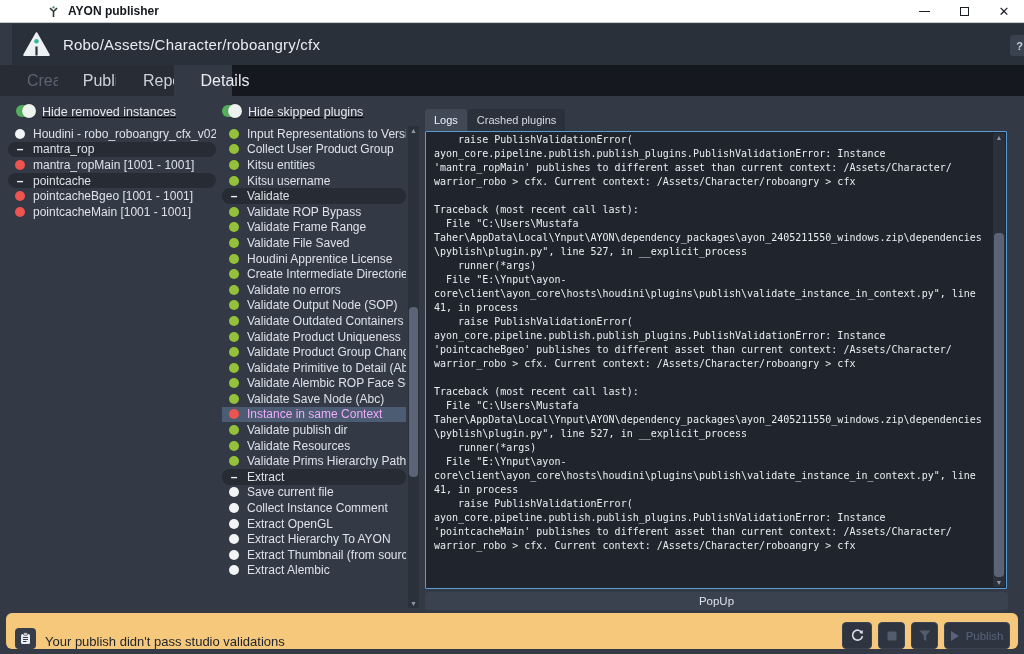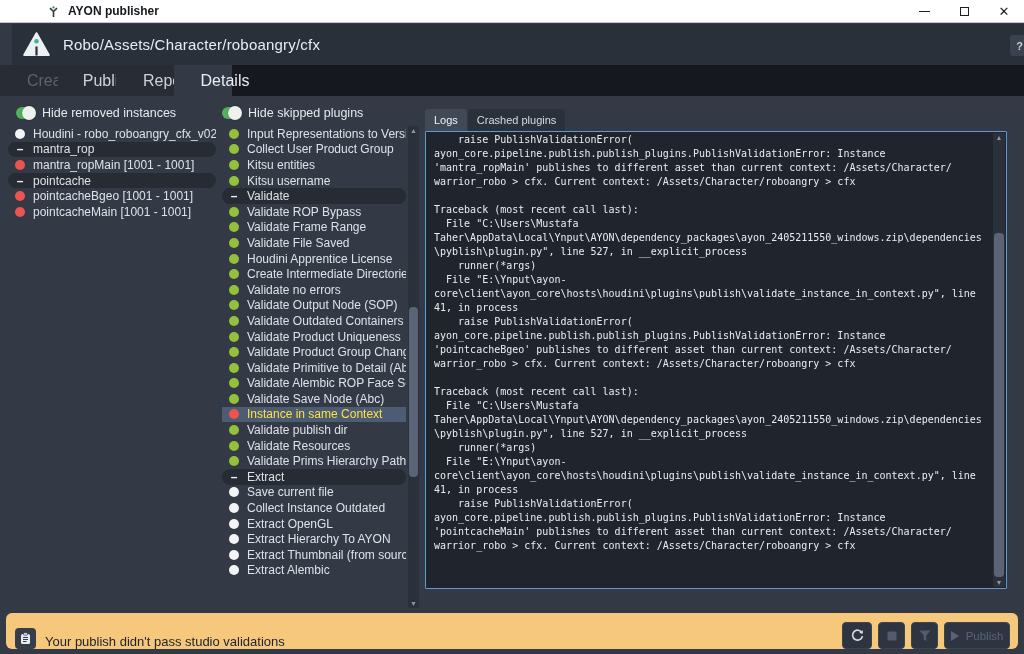--- a/index.html
+++ b/index.html
@@ -28,39 +28,39 @@
               font-family:inherit; cursor:pointer; }
 
   
   .tabbar { position:absolute; top:65px; left:0; width:1024px; height:31px; background:#15181e; display:flex; }
   .tab { width:58px; height:31px; display:flex; align-items:center; justify-content:center;
          background:#272c35; color:#ccd2db; font-size:16px; cursor:pointer;padding-left:44px; }
   .tab.state-disabled { color:#5a London6472; color:#5a6472; }
   .tab.state-active { background:#333a45; color:#e9edf2; }
 
   
-  .toggle-row { position:absolute; height:16px; display:flex; align-items:center; gap:7px; cursor:pointer; }
+  .toggle-row { position:absolute; height:16px; display:flex; gap:7px; cursor:pointer;text-decoration:underline; }
   .toggle { position:relative; width:19px; height:12px; border-radius:6px; background:#55b05d; flex:none; }
   .toggle .knob { position:absolute; right:-1px; top:-1px; width:14px; height:14px; border-radius:50%;
                   background:#ecf2ec; box-shadow:0 0 2px rgba(0,0,0,.4); }
   .toggle-label { font-size:12.5px; color:#e6eaef; white-space:nowrap; }
 
   
   .list { position:absolute; overflow:hidden; }
   .lrow { height:15.6px; display:flex; align-items:center; padding-left:7px; gap:8px;
           font-size:12px; color:#dde2e9; white-space:nowrap; overflow:hidden; cursor:pointer; }
   .lrow .dot { width:10px; height:10px; border-radius:50%; flex:none; background:#f2f4f6; }
   .lrow .dash-icon { display:none; width:10px; flex:none; color:#eef1f5; font-weight:bold;
                      font-size:12px; line-height:10px; text-align:center; }
   .lrow.state-group { background:#262b34; border-radius:8px; }
   .lrow.state-group .dash-icon { display:block; }
   .lrow.state-green .dot { background:#94c13a; }
   .lrow.state-red .dot { background:#ee544f; }
   .lrow.state-white .dot { background:#f2f4f6; }
-  .lrow.selected { background:#4b5c73; color:#fde047; }
+  .lrow.selected { background:#4b5c73; color:#f0abfc; }
 
   
   .vscroll { position:absolute; background:#2b313b; border-radius:2px; }
   .vscroll .arrow { position:absolute; left:0; width:100%; text-align:center; font-size:7px; color:#8d96a6; }
   .vscroll .arrow.up { top:1px; } .vscroll .arrow.down { bottom:1px; }
   .vscroll .handle { position:absolute; left:1px; right:1px; background:#5a6476; border-radius:4px; }
 
   
   .log-tabs { position:absolute; left:425px; top:109px; height:22px; display:flex; gap:1px; }
   .log-tab { padding:0 9px; display:flex; align-items:center; background:#2b313b; color:#d6dbe3;
@@ -300,21 +300,21 @@
         <span>Extract</span>
       </div>
       <div class="lrow state-white">
 
         <span class="dot"></span>
         <span>Save current file</span>
       </div>
       <div class="lrow state-white">
 
         <span class="dot"></span>
-        <span>Collect Instance Outdated</span>
+        <span>Collect Instance Comment</span>
       </div>
       <div class="lrow state-white">
 
         <span class="dot"></span>
         <span>Extract OpenGL</span>
       </div>
       <div class="lrow state-white">
 
         <span class="dot"></span>
         <span>Extract Hierarchy To AYON</span>
@@ -375,20 +375,21 @@
     raise PublishValidationError(
 ayon_core.pipeline.publish.publish_plugins.PublishValidationError: Instance
 'pointcacheMain' publishes to different asset than current context: /Assets/Character/
 warrior_robo &gt; cfx. Current context: /Assets/Character/roboangry &gt; cfx</pre>
     <div class="vscroll" style="right:1px; top:1px; width:12px; height:454px;">
       <div class="arrow up">▲</div>
       <div class="handle" style="top:100px; bottom:10px;"></div>
       <div class="arrow down">▼</div>
     </div>
   </div>
+  <button class="popup-btn">PopUp</button>
 
   <div class="footer">
     <button class="copy-btn">
       <svg width="11" height="13" viewBox="0 0 11 13">
         <rect x="1" y="2" width="9" height="10" rx="1.5" fill="#e8ecf1"></rect>
         <rect x="3.5" y="0.8" width="4" height="2.4" rx="0.8" fill="#e8ecf1" stroke="#363d49" stroke-width="0.8"></rect>
         <path d="M3 5.5 h5 M3 7.5 h5 M3 9.5 h3.5" stroke="#363d49" stroke-width="1"></path>
       </svg>
     </button>
     <span class="footer-msg">Your publish didn't pass studio validations</span>

